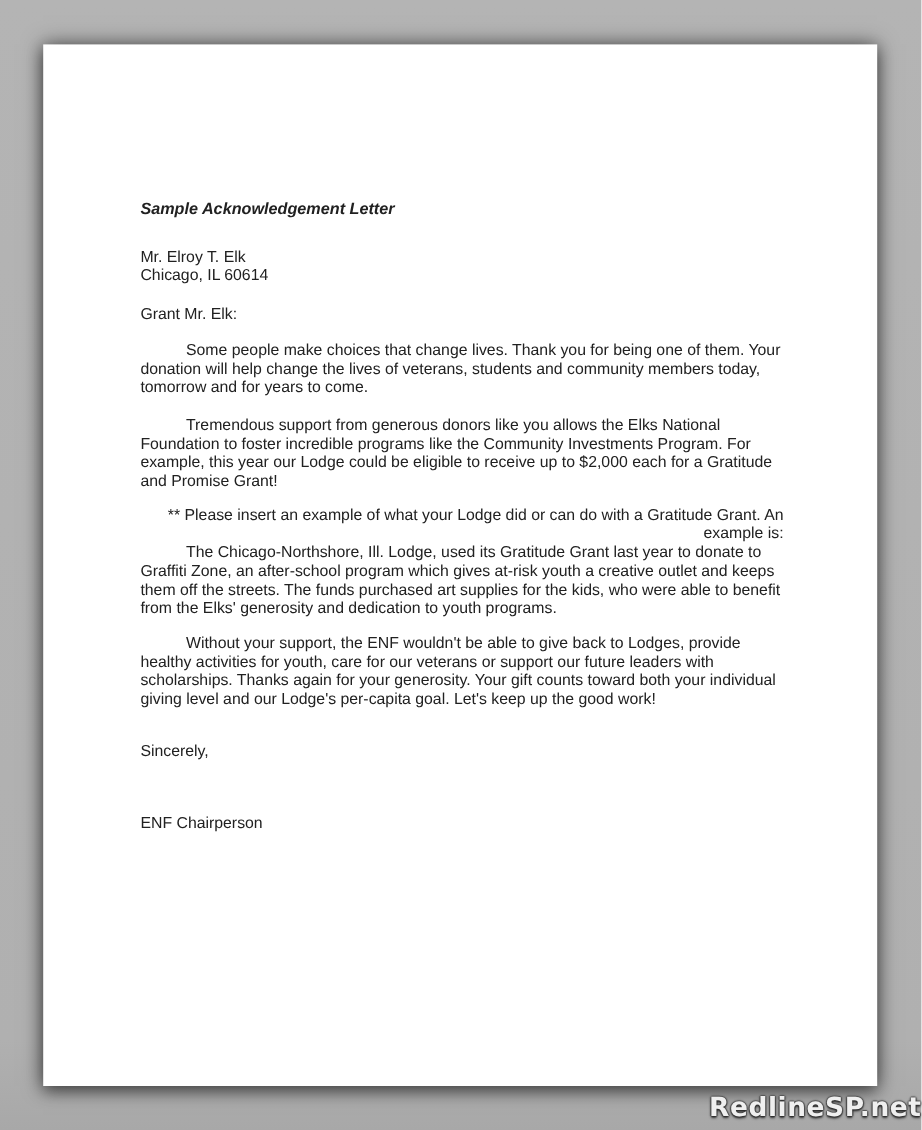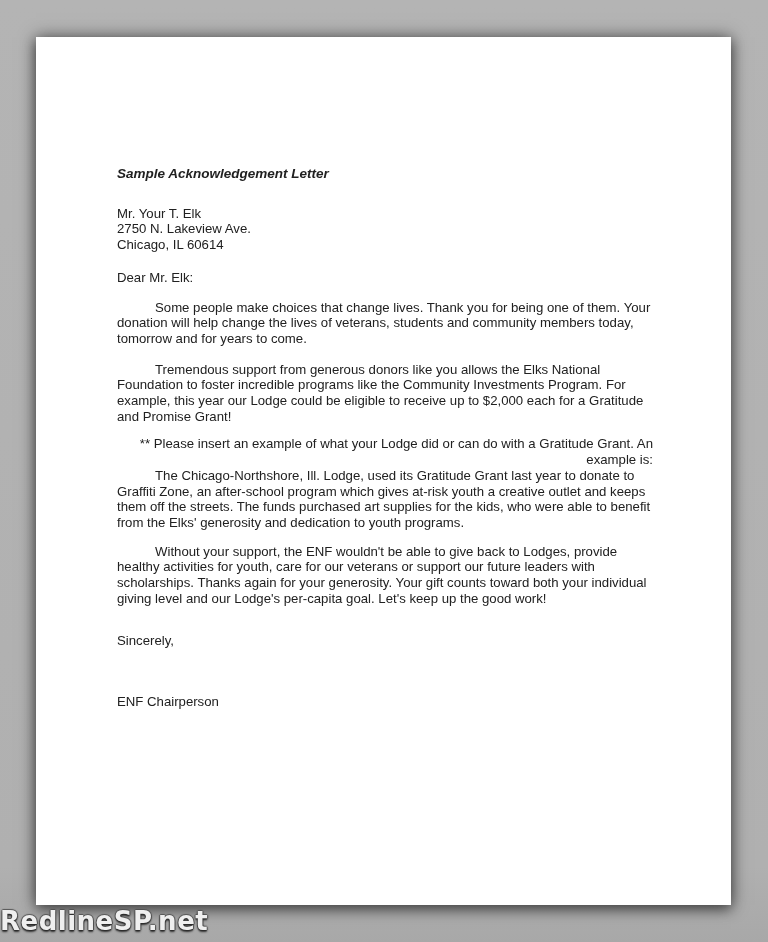--- a/index.html
+++ b/index.html
@@ -50,24 +50,24 @@
   .note { margin-top: 12px; font-weight: normal; text-align: right; }
   .p3 { margin-top: 0; }
   .p4 { margin-top: 13px; }
   .valediction { margin-top: 27px; }
   .signature { margin-top: 45px; }
   .watermark {
     position: absolute;
     left: 0;
     right: 0;
     bottom: 6px;
-    text-align: left;
+    text-align: right;
     font-family: "DejaVu Sans", sans-serif;
     font-weight: bold;
-    font-size: 26px;
+    font-size: 22px;
     letter-spacing: 0.5px;
     color: #efefef;
     text-shadow:
       0 2px 2px rgba(35,35,35,0.85),
       1px 0 1px rgba(80,80,80,0.9),
       -1px 0 1px rgba(80,80,80,0.9),
       0 -1px 1px rgba(80,80,80,0.9),
       0 1px 1px rgba(60,60,60,0.9);
   }
 </style>
@@ -76,26 +76,25 @@
 
 <div class="stage">
 
   <div class="page">
     <div class="letter">
 
       <div class="title">Sample Acknowledgement Letter</div>
 
 
       <div class="address">
-        <div>Mr. Your T. Elk</div>
-        <div>2750 N. Lakeview Ave.</div>
+        <div>Mr. Elroy T. Elk</div>
         <div>Chicago, IL 60614</div>
       </div>
 
-      <div class="salutation">Dear Mr. Elk:</div>
+      <div class="salutation">Grant Mr. Elk:</div>
 
       <p class="indent p1">Some people make choices that change lives. Thank you for being one of them. Your donation will help change the lives of veterans, students and community members today, tomorrow and for years to come.</p>
 
       <p class="indent p2">Tremendous support from generous donors like you allows the Elks National Foundation to foster incredible programs like the Community Investments Program. For example, this year our Lodge could be eligible to receive up to $2,000 each for a Gratitude and Promise Grant!</p>
 
       <p class="note">** Please insert an example of what your Lodge did or can do with a Gratitude Grant. An example is:</p>
 
       <p class="indent p3">The Chicago-Northshore, Ill. Lodge, used its Gratitude Grant last year to donate to Graffiti Zone, an after-school program which gives at-risk youth a creative outlet and keeps them off the streets. The funds purchased art supplies for the kids, who were able to benefit from the Elks' generosity and dedication to youth programs.</p>
 
       <p class="indent p4">Without your support, the ENF wouldn't be able to give back to Lodges, provide healthy activities for youth, care for our veterans or support our future leaders with scholarships. Thanks again for your generosity. Your gift counts toward both your individual giving level and our Lodge's per-capita goal. Let's keep up the good work!</p>

